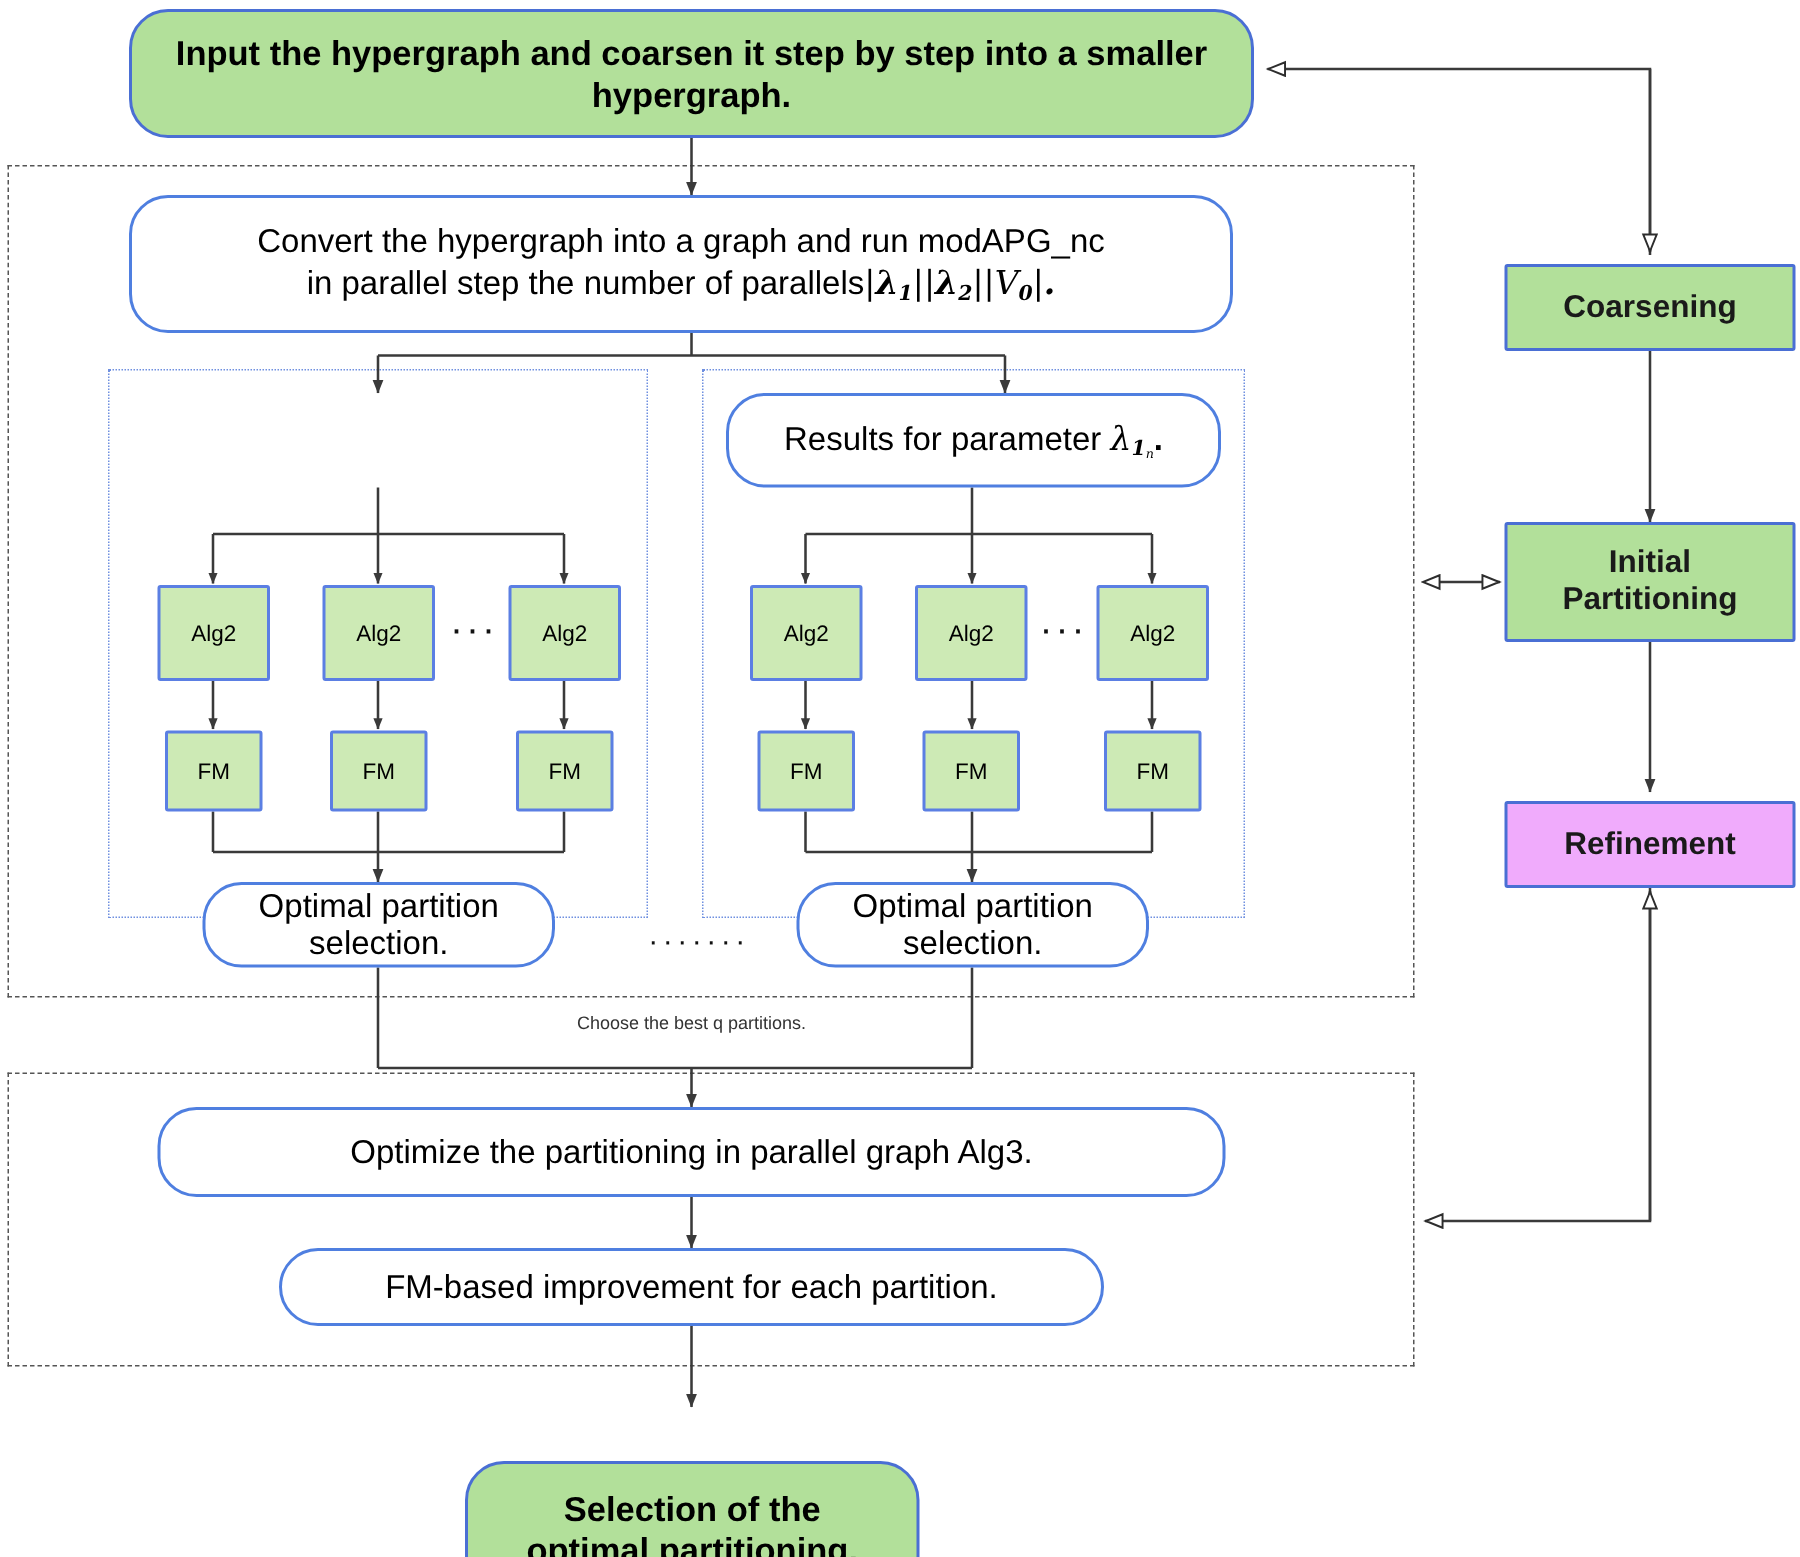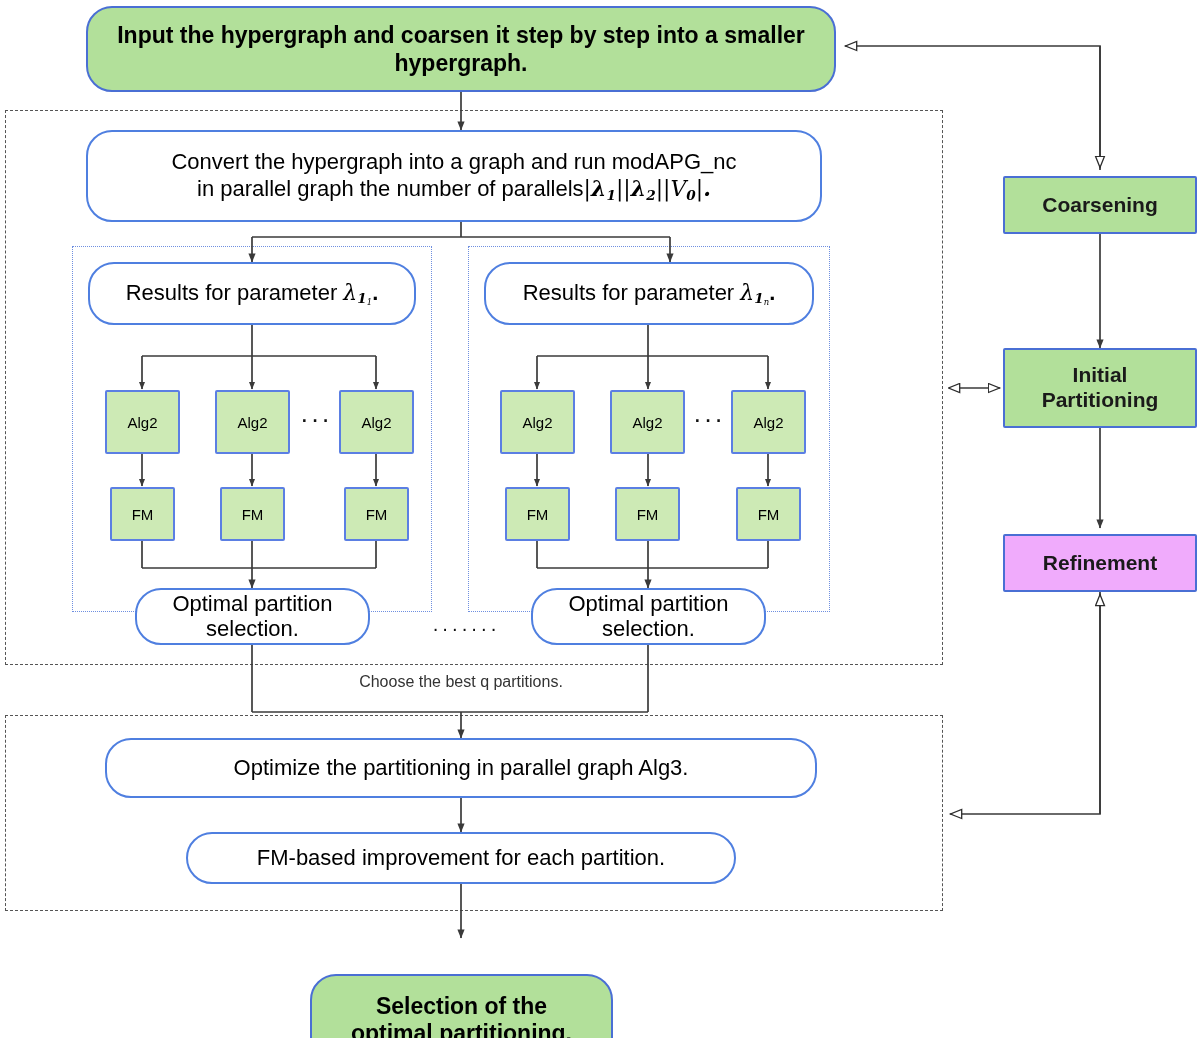--- a/index.html
+++ b/index.html
@@ -10,21 +10,21 @@
   .node{position:absolute;box-sizing:border-box;display:flex;align-items:center;
         justify-content:center;text-align:center;color:#000;z-index:5;}
 
   .rounded{border:2.2px solid #4f7fe0;border-radius:26px;background:#ffffff;}
   .rounded.green{background:#b2e09a;border-color:#4a6fd4;border-width:2.6px;font-weight:bold;}
   .rect{border:2.2px solid #5b7fe3;background:#cdeab5;border-radius:2px;}
 
   .big-text{font-size:23px;line-height:1.22;text-align:center;}
   .mid-text{font-size:22px;line-height:1.25;}
   .sm-text{font-size:15px;}
-  .tiny-text{font-size:16px;color:#333;}
+  .tiny-text{font-size:12px;color:#333;}
   .side-box{font-size:21px;font-weight:bold;line-height:1.18;color:#1a1a1a;}
 
   
   .dashed-box{position:absolute;box-sizing:border-box;border:1.6px dashed #555;
               background:transparent;z-index:1;}
   .dotted-box{position:absolute;box-sizing:border-box;border:1.6px dotted #6f8fe0;
               background:transparent;z-index:2;}
 
   
   #wires{position:absolute;left:0;top:0;width:1200px;height:1038px;z-index:3;
@@ -130,27 +130,24 @@
     </g>
   </svg>
 
   <div class="node rounded green big-text" style="left:86px;top:6px;width:750px;height:86px;padding:0 22px;">
     <span>Input the hypergraph and coarsen it step by step into a smaller hypergraph.</span>
   </div>
 
   <div class="node rounded mid-text" style="left:86px;top:130px;width:736px;height:92px;padding:0 20px;flex-direction:column;">
     <div>Convert the hypergraph into a graph and run modAPG_nc</div>
     <div style="white-space:nowrap;">
-      <span>in parallel graph the number of parallels</span><span class="lam">|<b>λ<sub>1</sub></b>||<b>λ<sub>2</sub></b>||<i>V</i><sub><b>0</b></sub>|<b>.</b></span>
-    </div>
-  </div>
-
-  <div class="node rounded mid-text" style="left:88px;top:262px;width:328px;height:63px;">
-    <span><span>Results for parameter </span><span class="lam">λ<sub><b>1</b><sub>1</sub></sub></span><b>.</b></span>
-  </div>
+      <span>in parallel step the number of parallels</span><span class="lam">|<b>λ<sub>1</sub></b>||<b>λ<sub>2</sub></b>||<i>V</i><sub><b>0</b></sub>|<b>.</b></span>
+    </div>
+  </div>
+
 
   <div class="node rounded mid-text" style="left:484px;top:262px;width:330px;height:63px;">
     <span><span>Results for parameter </span><span class="lam">λ<sub><b>1</b><sub><i>n</i></sub></sub></span><b>.</b></span>
   </div>
 
   <div class="node rect sm-text" style="left:105px;top:390px;width:75px;height:64px;">
     <span>Alg2</span>
     </div>
   <div class="node rect sm-text" style="left:215px;top:390px;width:75px;height:64px;">
     <span>Alg2</span>

